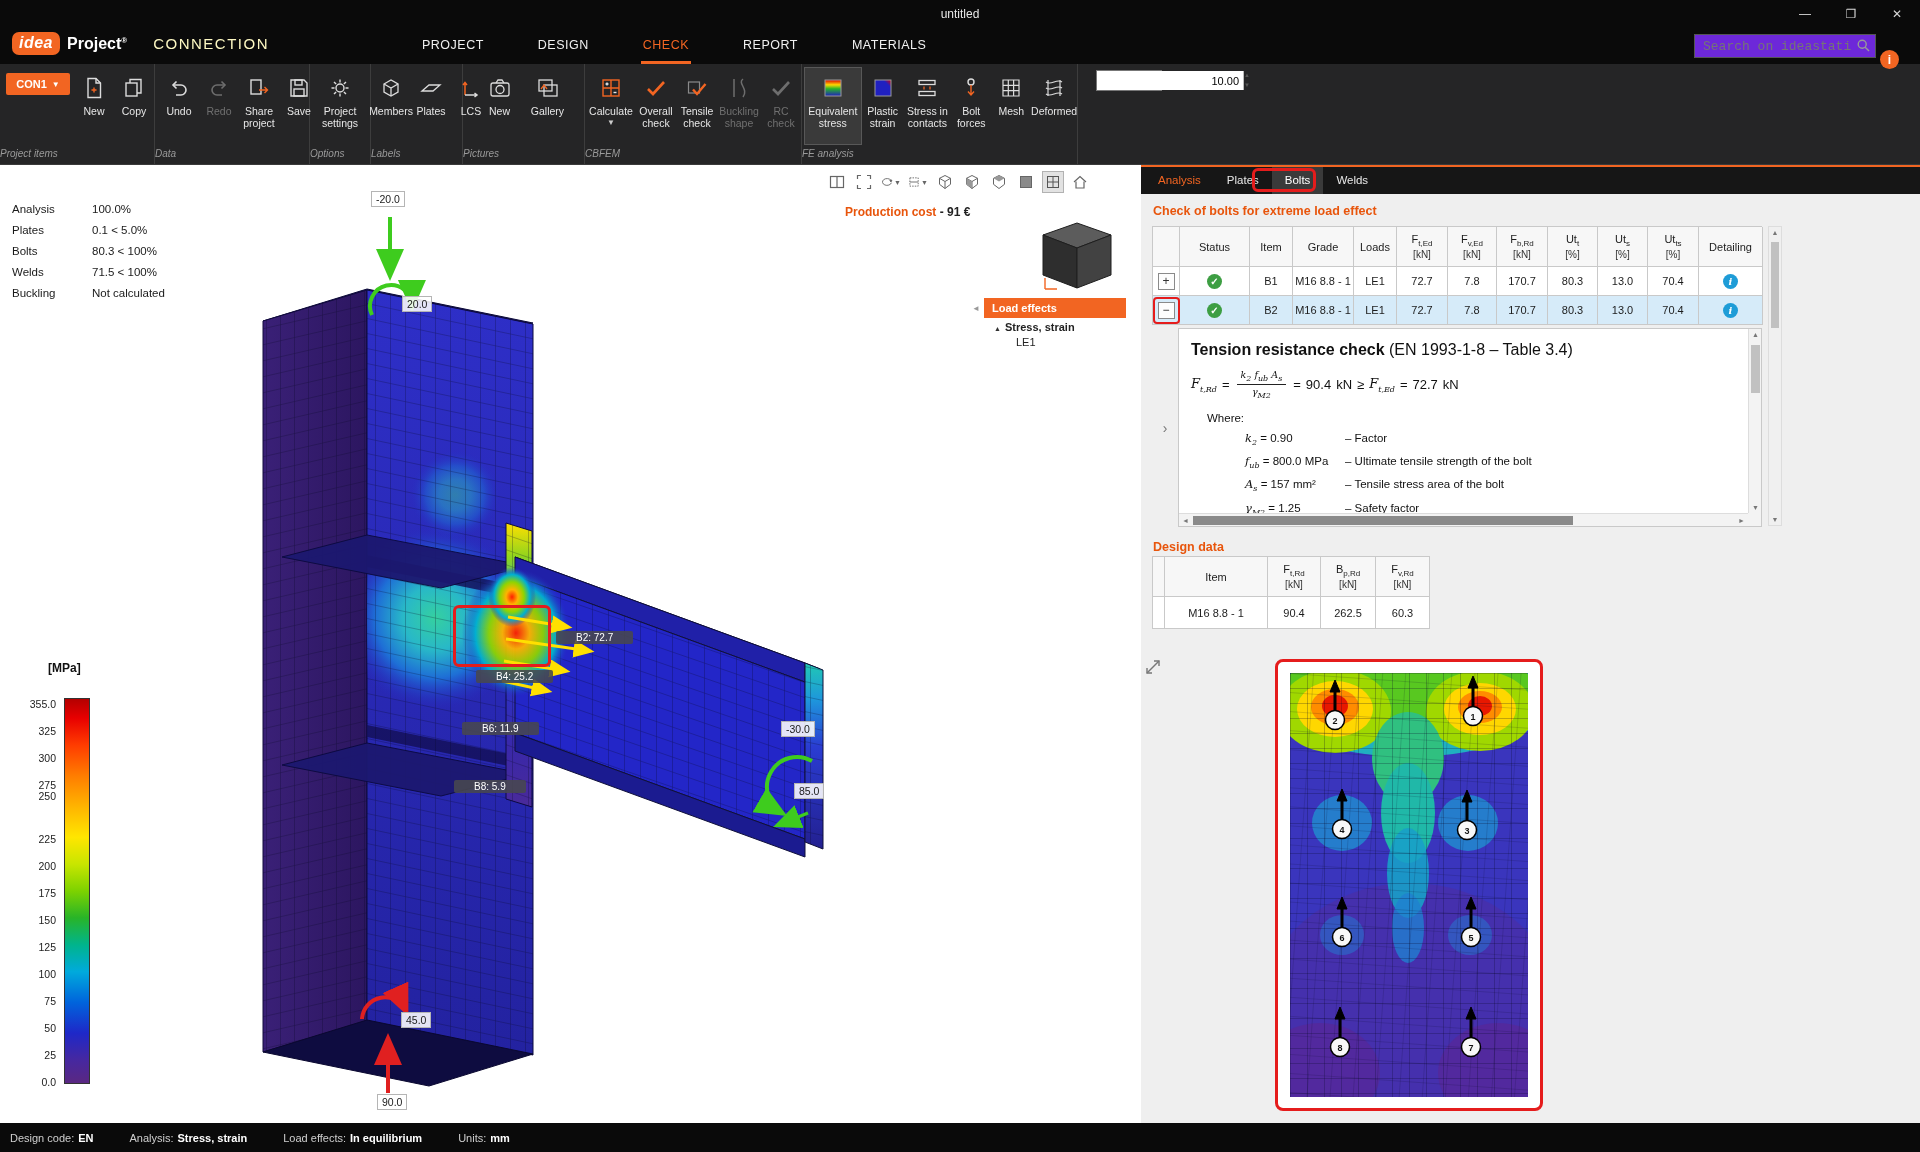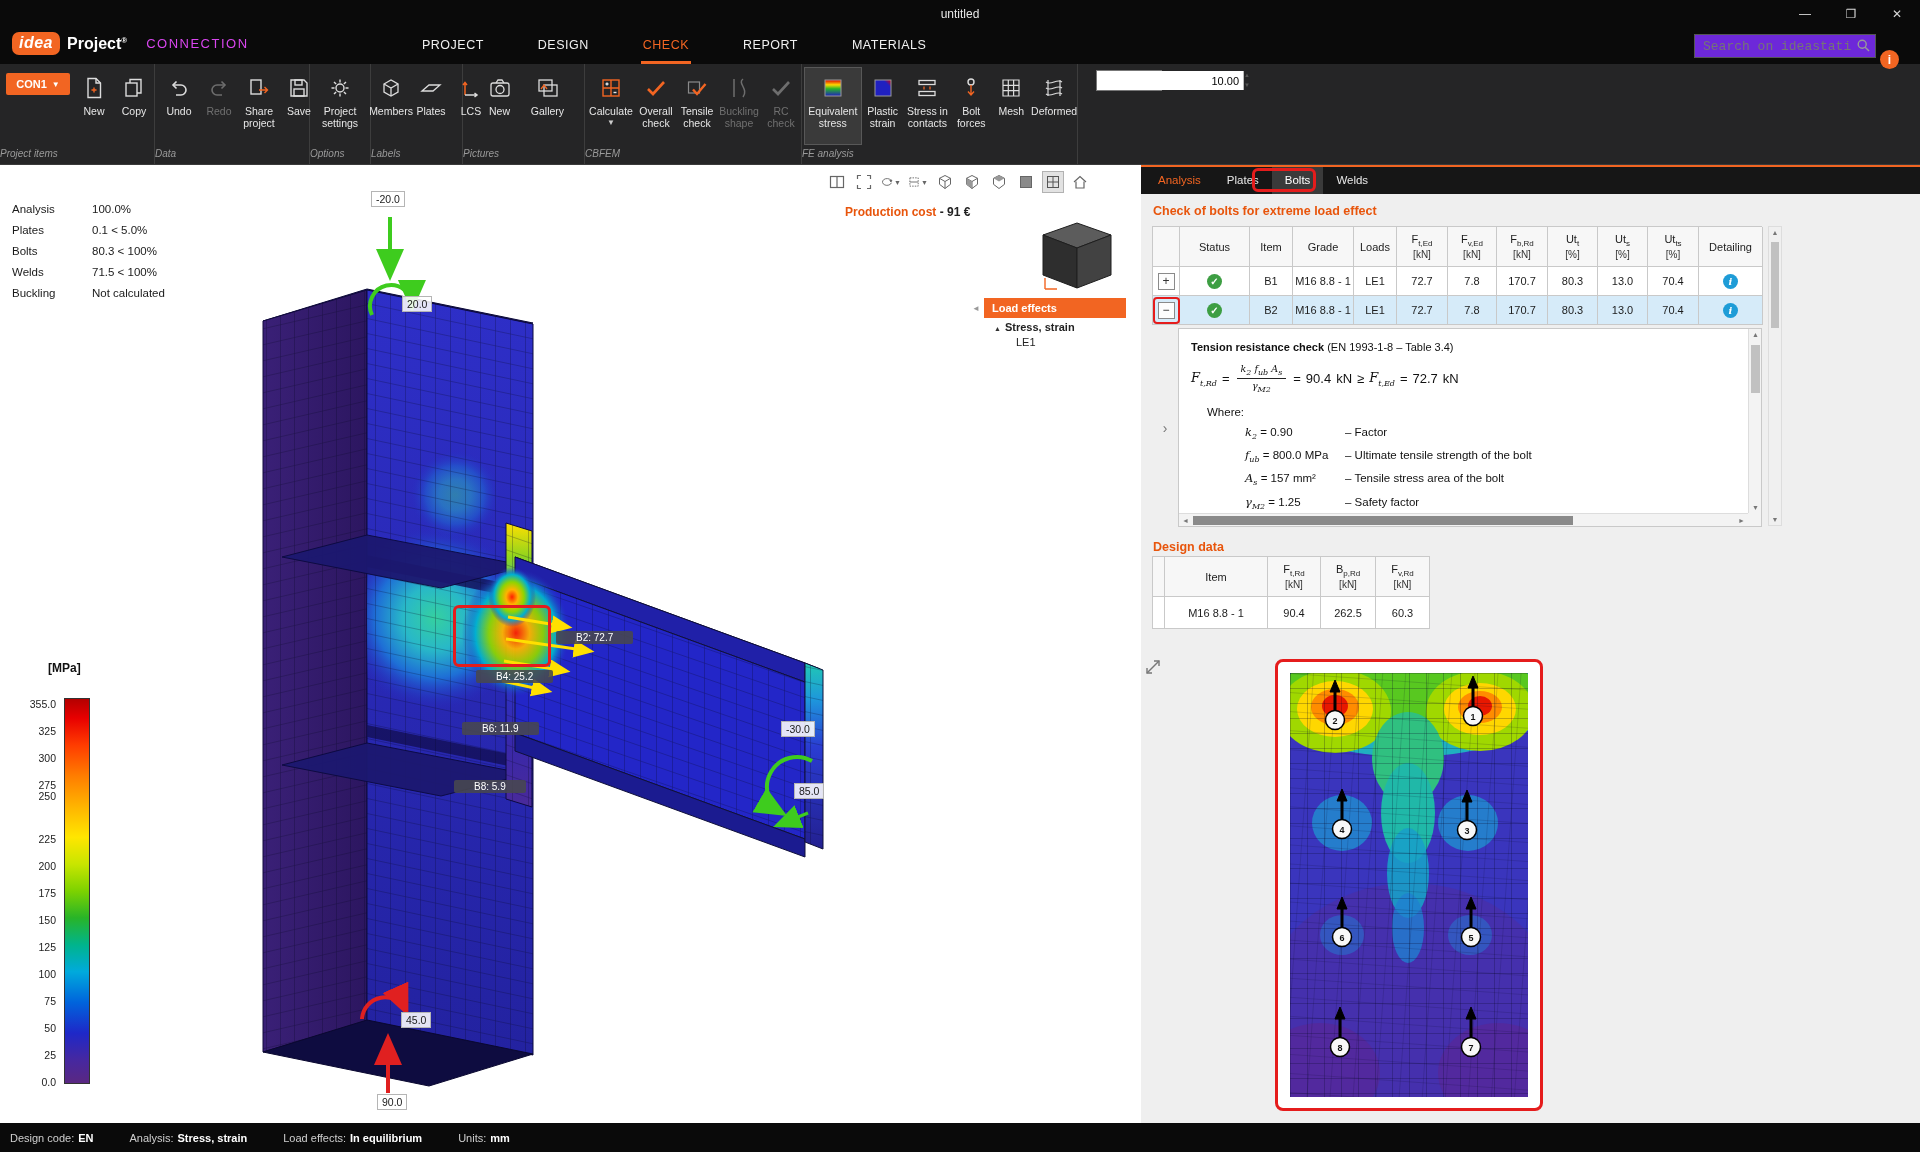--- a/index.html
+++ b/index.html
@@ -15,21 +15,21 @@
   .wctrl { width:46px; height:28px; color:#d8d8d8; font-size:12px; display:flex;
     align-items:center; justify-content:center; cursor:default; }
 
   
   .menubar { position:absolute; left:0; top:28px; width:100%; height:36px; background:#0a0a0a; }
   .brand { position:absolute; left:12px; top:4px; display:flex; align-items:center; gap:7px; }
   .logo-box { background:#f26522; color:#fff; font-weight:bold; font-style:italic;
     font-size:16px; padding:2px 7px 3px; border-radius:7px; letter-spacing:.5px; }
   .brand-name { color:#fff; font-weight:bold; font-size:16px; }
   .brand-reg { color:#fff; font-size:8px; vertical-align:super; }
-  .brand-prod { color:#d946ef; font-size:13px; letter-spacing:1.5px; margin-left:12px; }
+  .brand-prod { color:#fef9c3; font-size:15px; letter-spacing:1.5px; margin-left:19px; }
   .menus { position:absolute; left:420px; top:0; height:36px; display:flex; gap:50px; }
   .menu-item { height:36px; line-height:34px; color:#f0f0f0; font-size:12.5px; letter-spacing:.5px;
     cursor:default; border-bottom:3px solid transparent; padding:0 2px; }
   .menu-item.active { color:#f26522; border-bottom-color:#f26522; }
   .searchbox { position:absolute; right:44px; top:6px; width:182px; height:24px; }
   .searchbox input { width:100%; height:100%; background:#6d28d9; border:1px solid #555;
     color:#bbb; font-size:13px; padding:0 24px 0 8px; outline:none;font-family:Liberation Mono, monospace; }
   .search-ic { position:absolute; right:5px; top:4px; }
   .info-badge { position:absolute; left:1880px; top:50px; width:19px; height:19px; z-index:30;
     background:#f26522; border-radius:50%; color:#fff; font-weight:bold; font-size:12px;
@@ -124,21 +124,21 @@
   .ok-ic { width:15px; height:15px; border-radius:50%; background:#3d9e43; color:#fff; font-size:10px;
     font-weight:bold; display:flex; align-items:center; justify-content:center; }
   .info-ic { width:15px; height:15px; border-radius:50%; background:#1e9cd7; color:#fff; font-size:10px;
     font-style:italic; font-weight:bold; font-family:"DejaVu Serif",serif;
     display:flex; align-items:center; justify-content:center; cursor:pointer; }
 
   .drow { display:flex; margin-top:3px; height:199px; width:610px; }
   .dstrip { width:26px; display:flex; align-items:center; justify-content:center;
     color:#777; font-size:14px; cursor:pointer; }
   .detail { position:relative; flex:1; background:#fff; border:1px solid #c9c9c9; overflow:hidden; }
-  .dtitle { padding:12px 0 0 12px; font-size:11px; color:#111; }
+  .dtitle { padding:12px 0 0 12px; font-size:16px; color:#111; }
   .dtitle b { font-weight:bold; }
   .dformula { padding:10px 0 0 12px; font-size:13px; color:#111; display:flex; align-items:center; gap:5px; }
   .mi { font-family:"DejaVu Serif",serif; font-style:italic; }
   .frac { display:inline-flex; flex-direction:column; align-items:center; vertical-align:middle;
     font-family:"DejaVu Serif",serif; font-style:italic; margin:0 2px; }
   .frac .num { font-size:9.5px; border-bottom:1px solid #222; padding:0 4px 1px; white-space:nowrap; }
   .frac .den { font-size:9.5px; padding-top:1px; }
   .dwhere { padding:12px 0 0 28px; font-size:11.5px; color:#111; }
   .wrow { padding:7px 0 0 66px; font-size:11.5px; color:#111; }
   .w1 { display:inline-block; width:100px; }

